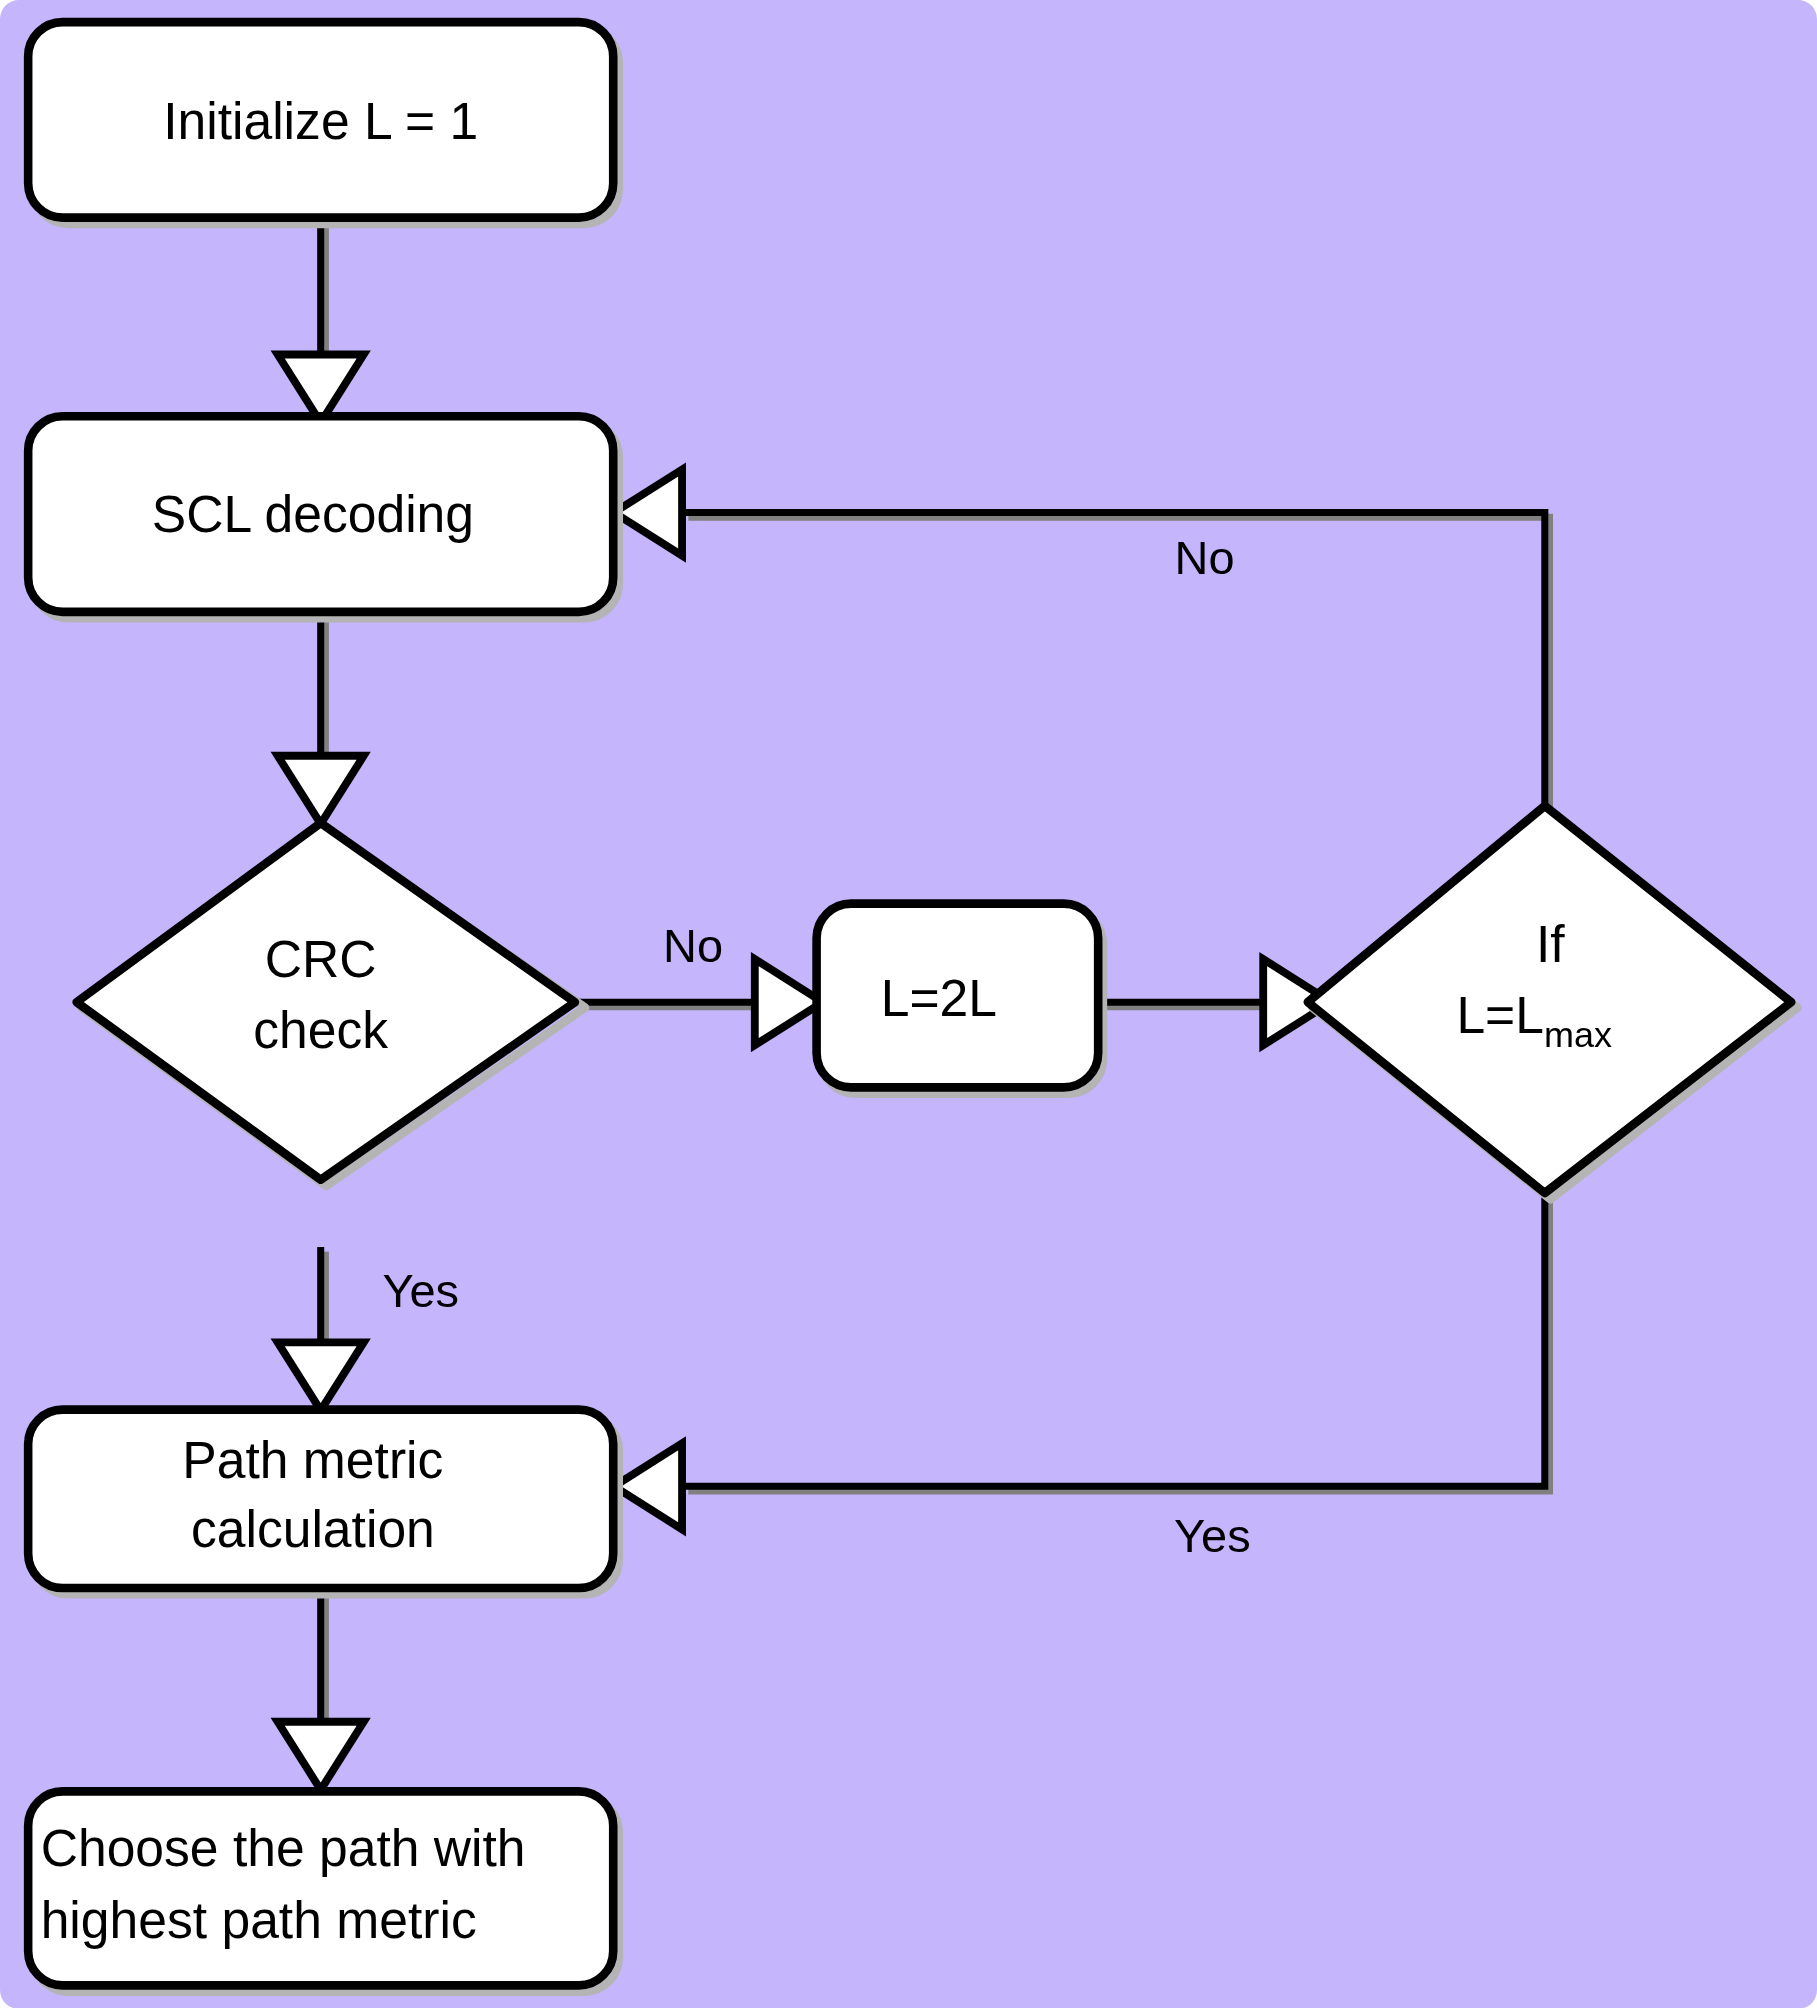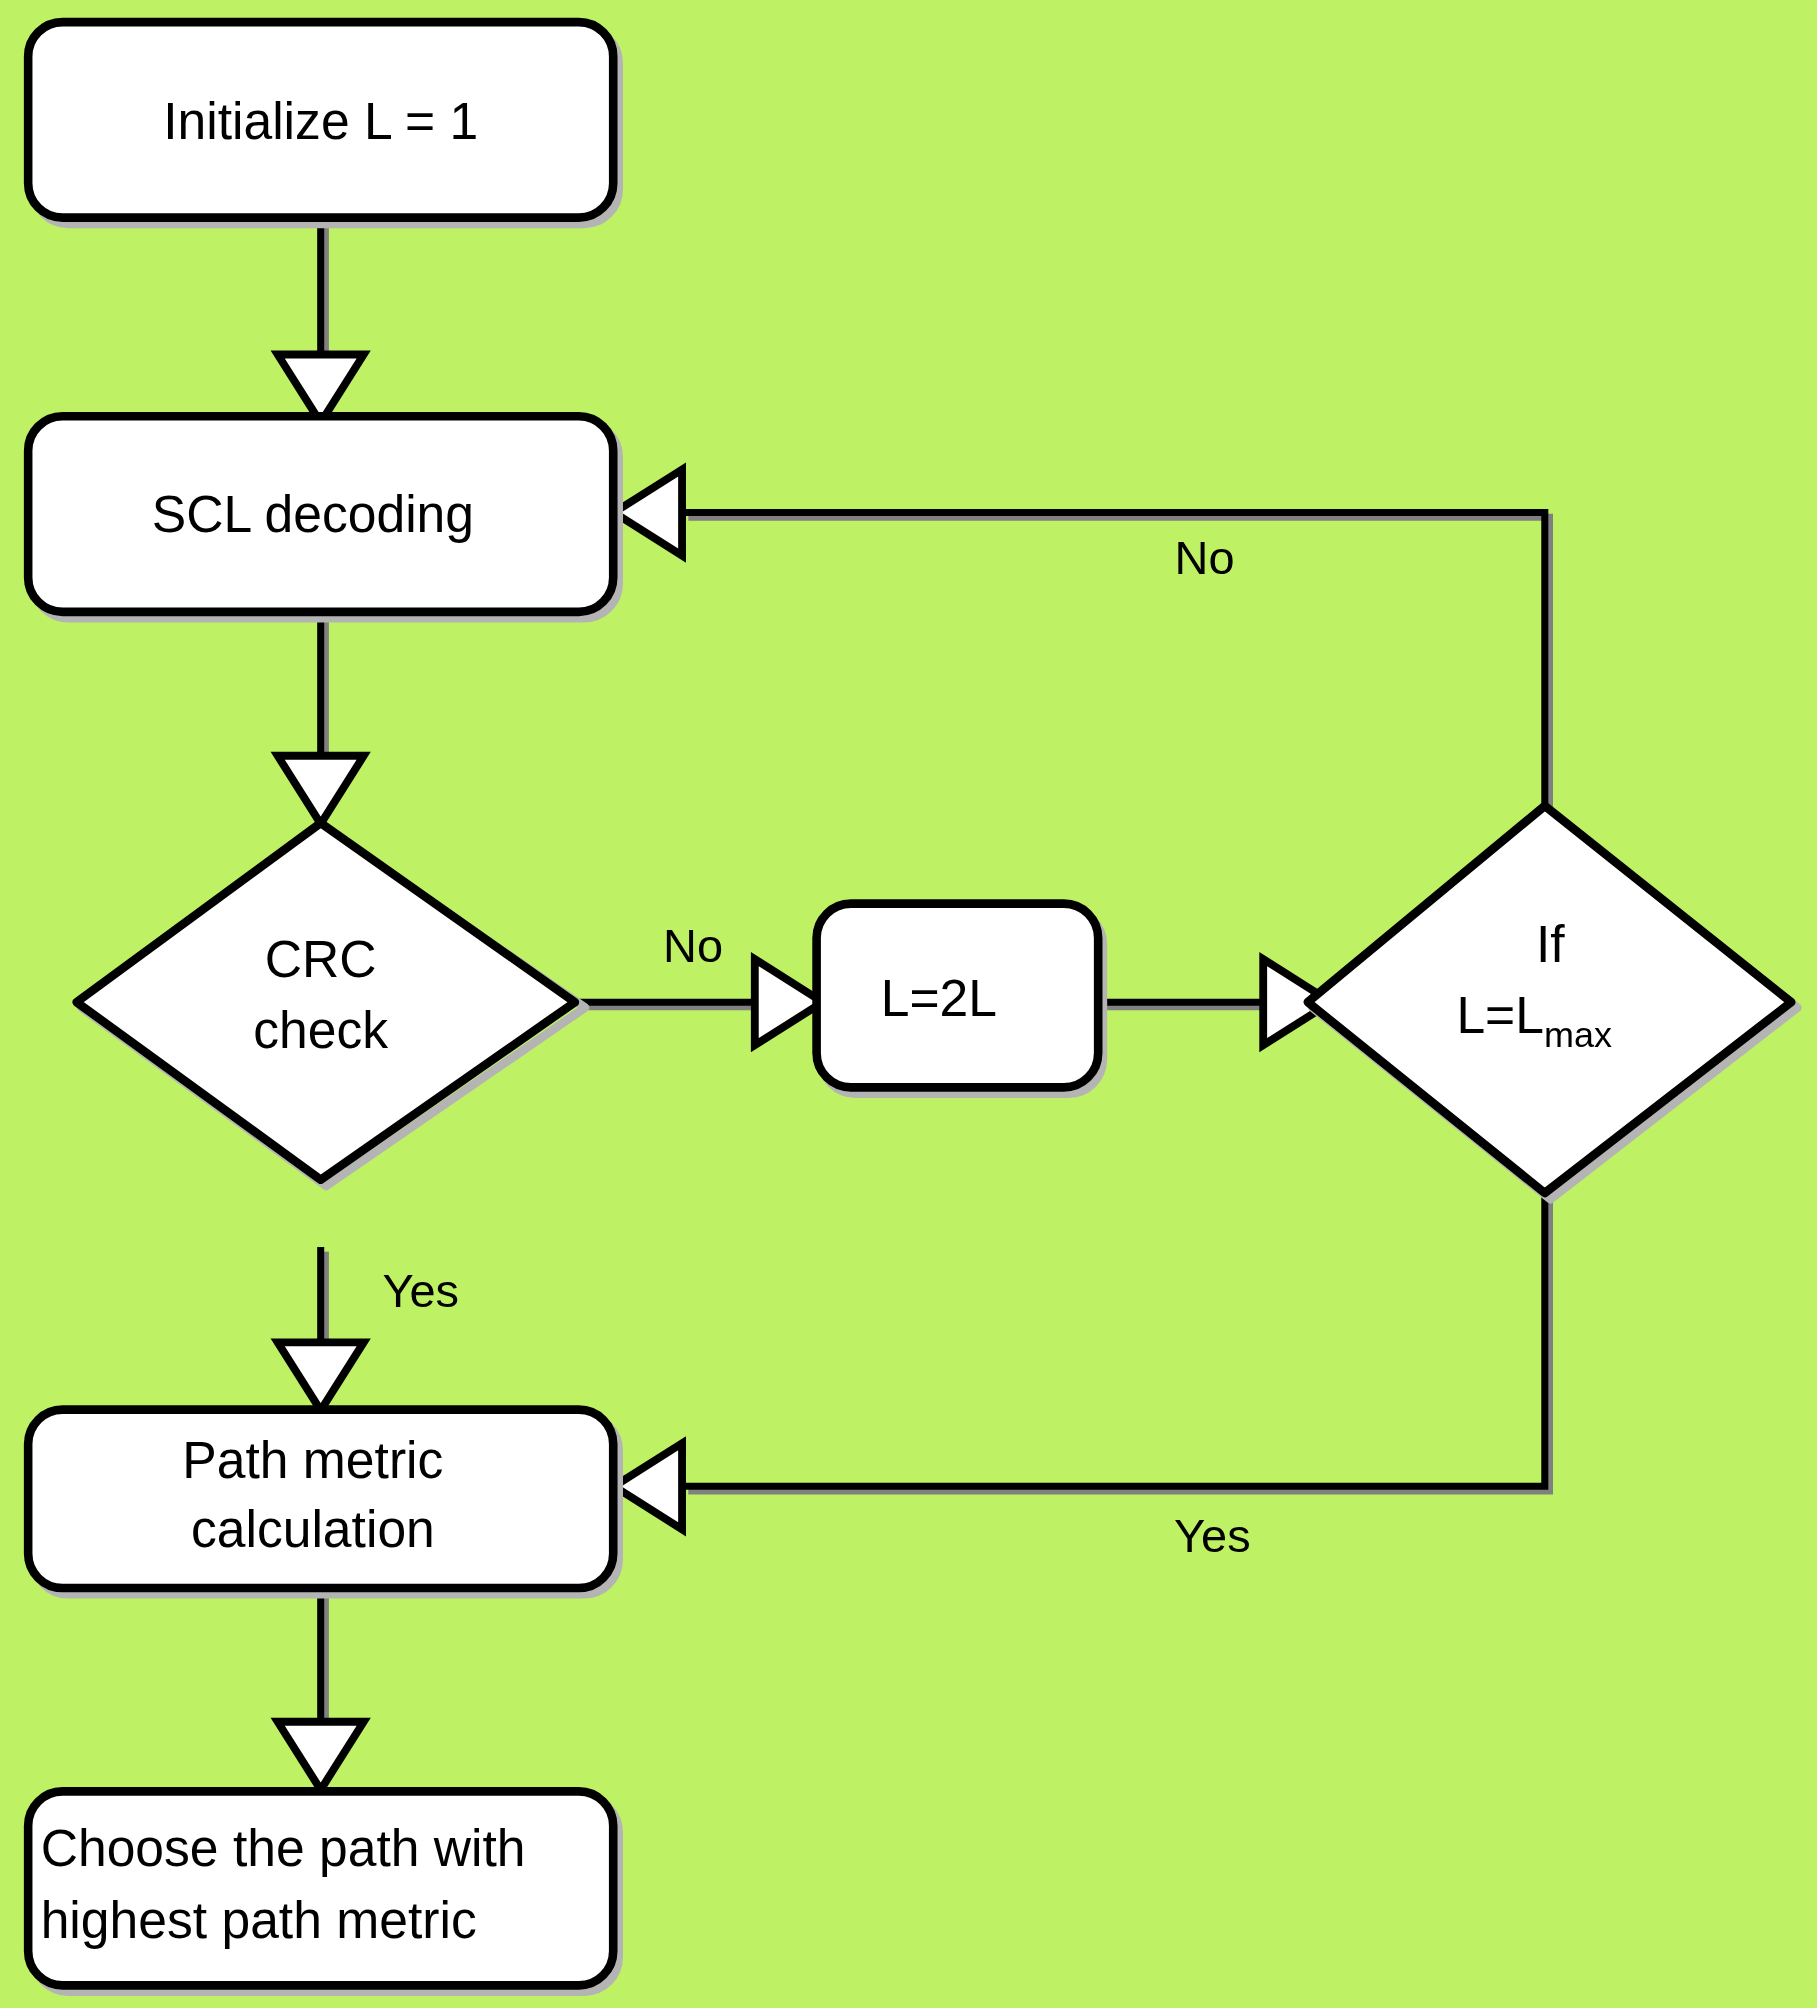--- a/index.html
+++ b/index.html
@@ -10,21 +10,22 @@
   body {
     width: 1817px;
     height: 2009px;
     font-family: "Liberation Sans", sans-serif;
     overflow: hidden;
   }
   #flowchart-root {
     position: relative;
     width: 1817px;
     height: 2009px;
-    background: #bef264;
+    background: #c4b5fd;
+    border-radius: 19px;
   }
   svg.flow-canvas {
     display: block;
     width: 1817px;
     height: 2009px;
   }
   .node-shape {
     fill: #ffffff;
     stroke: #000000;
     stroke-width: 11;

